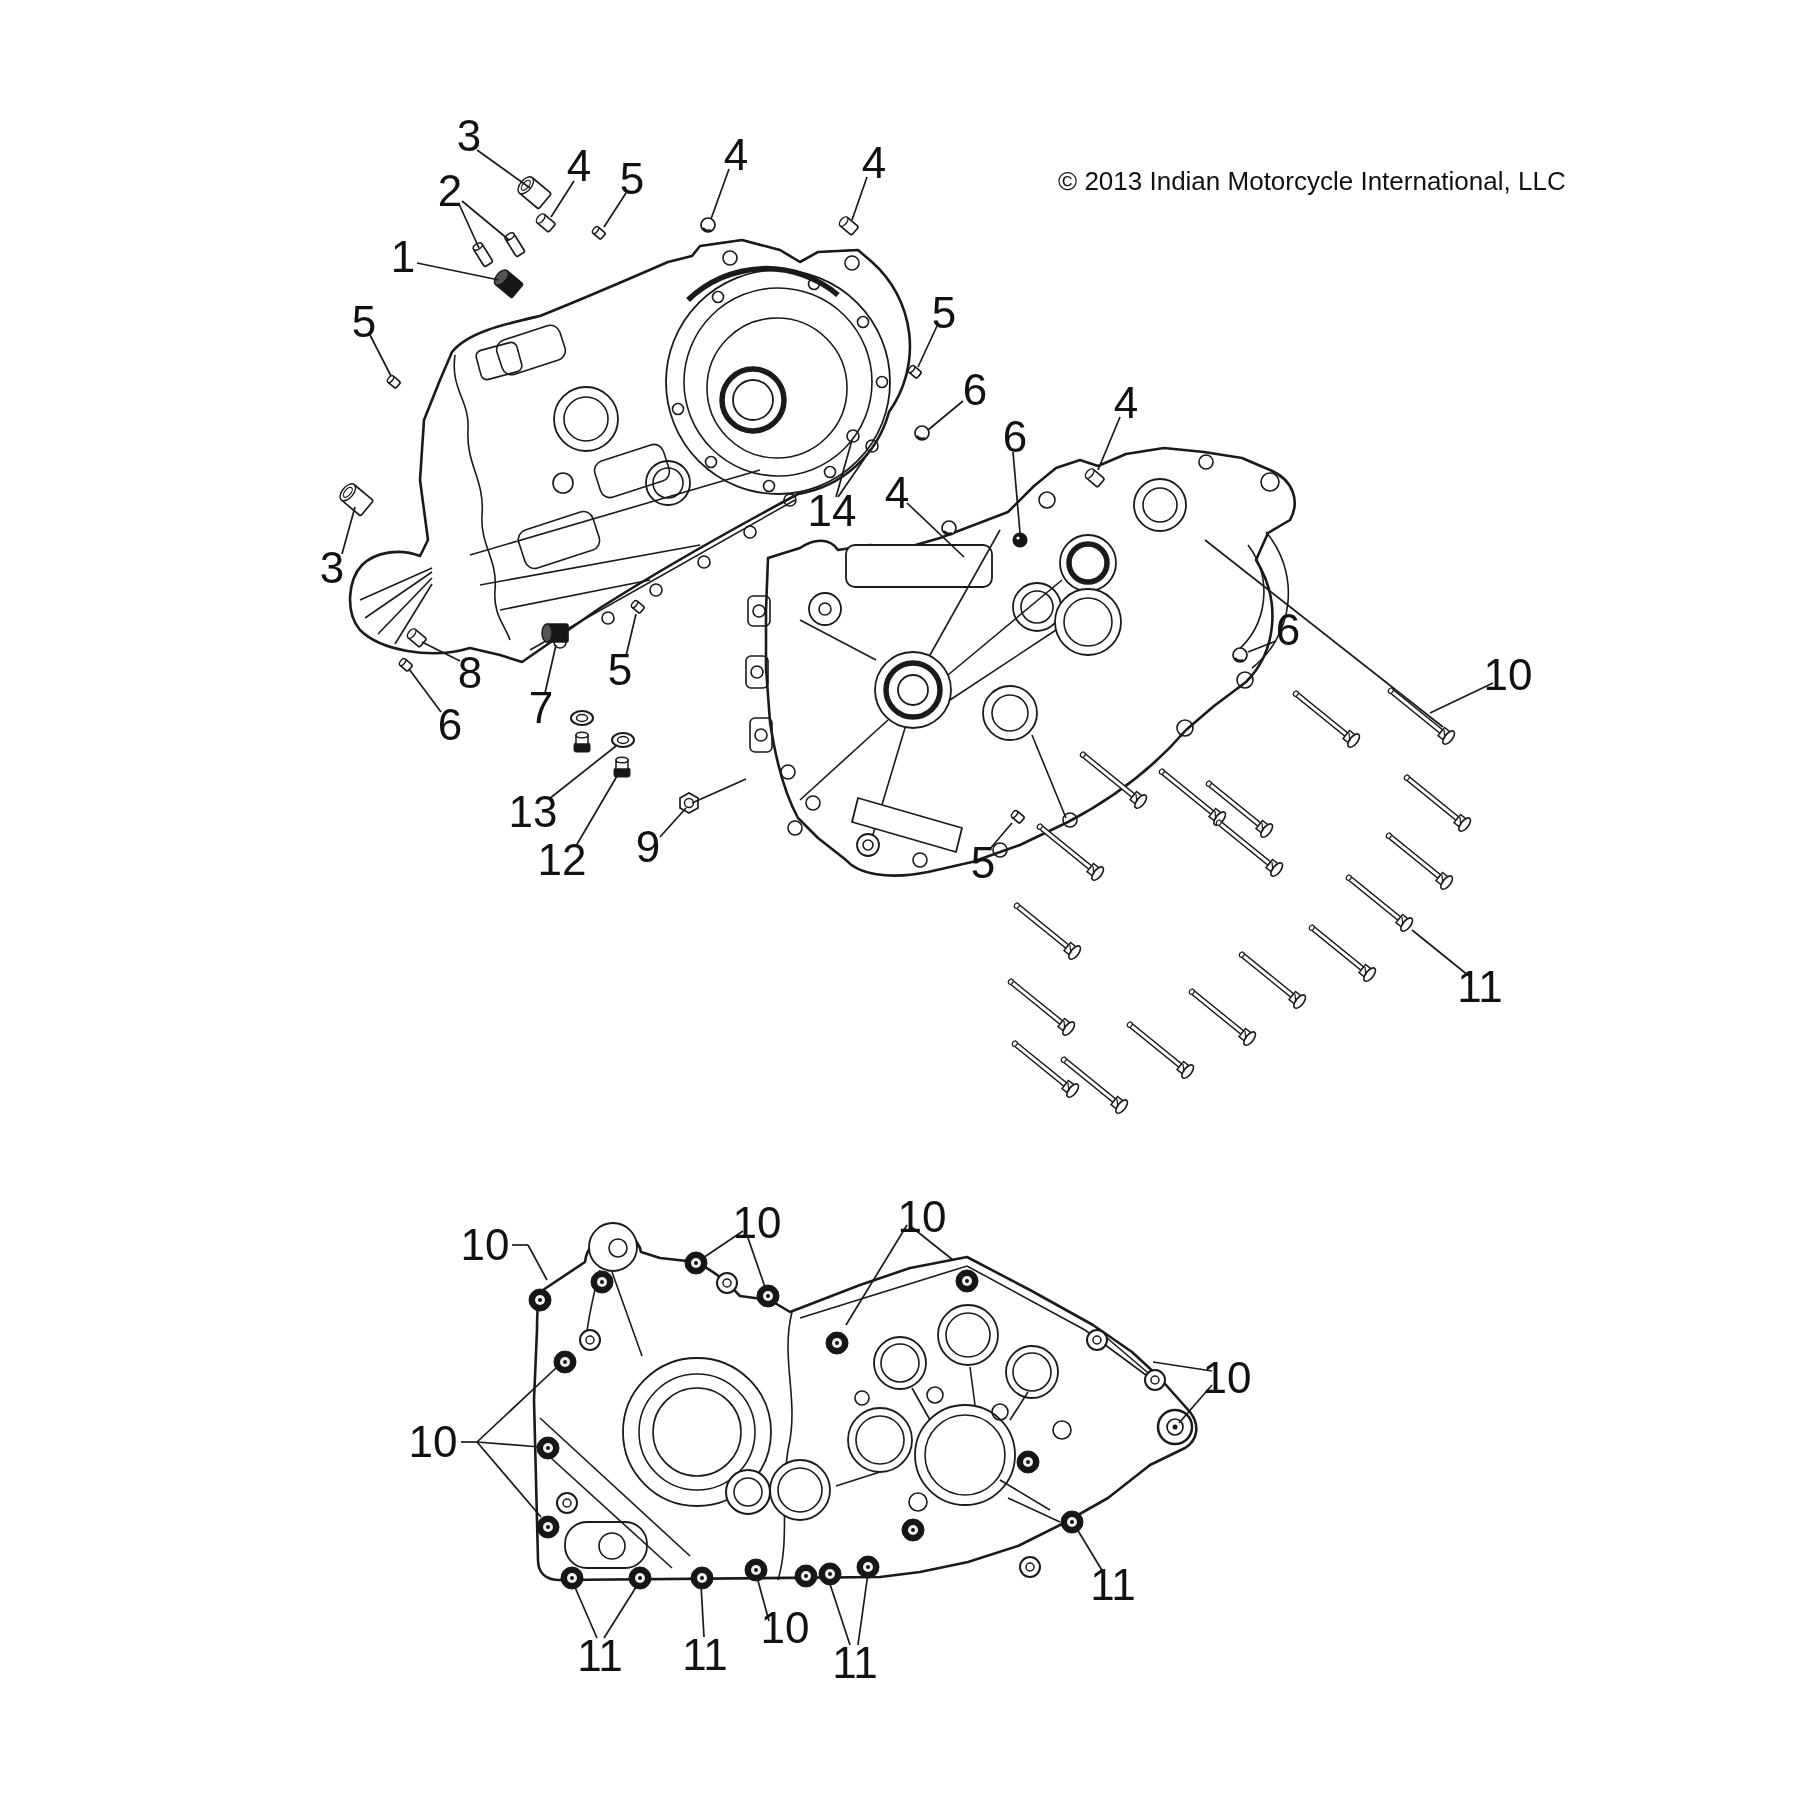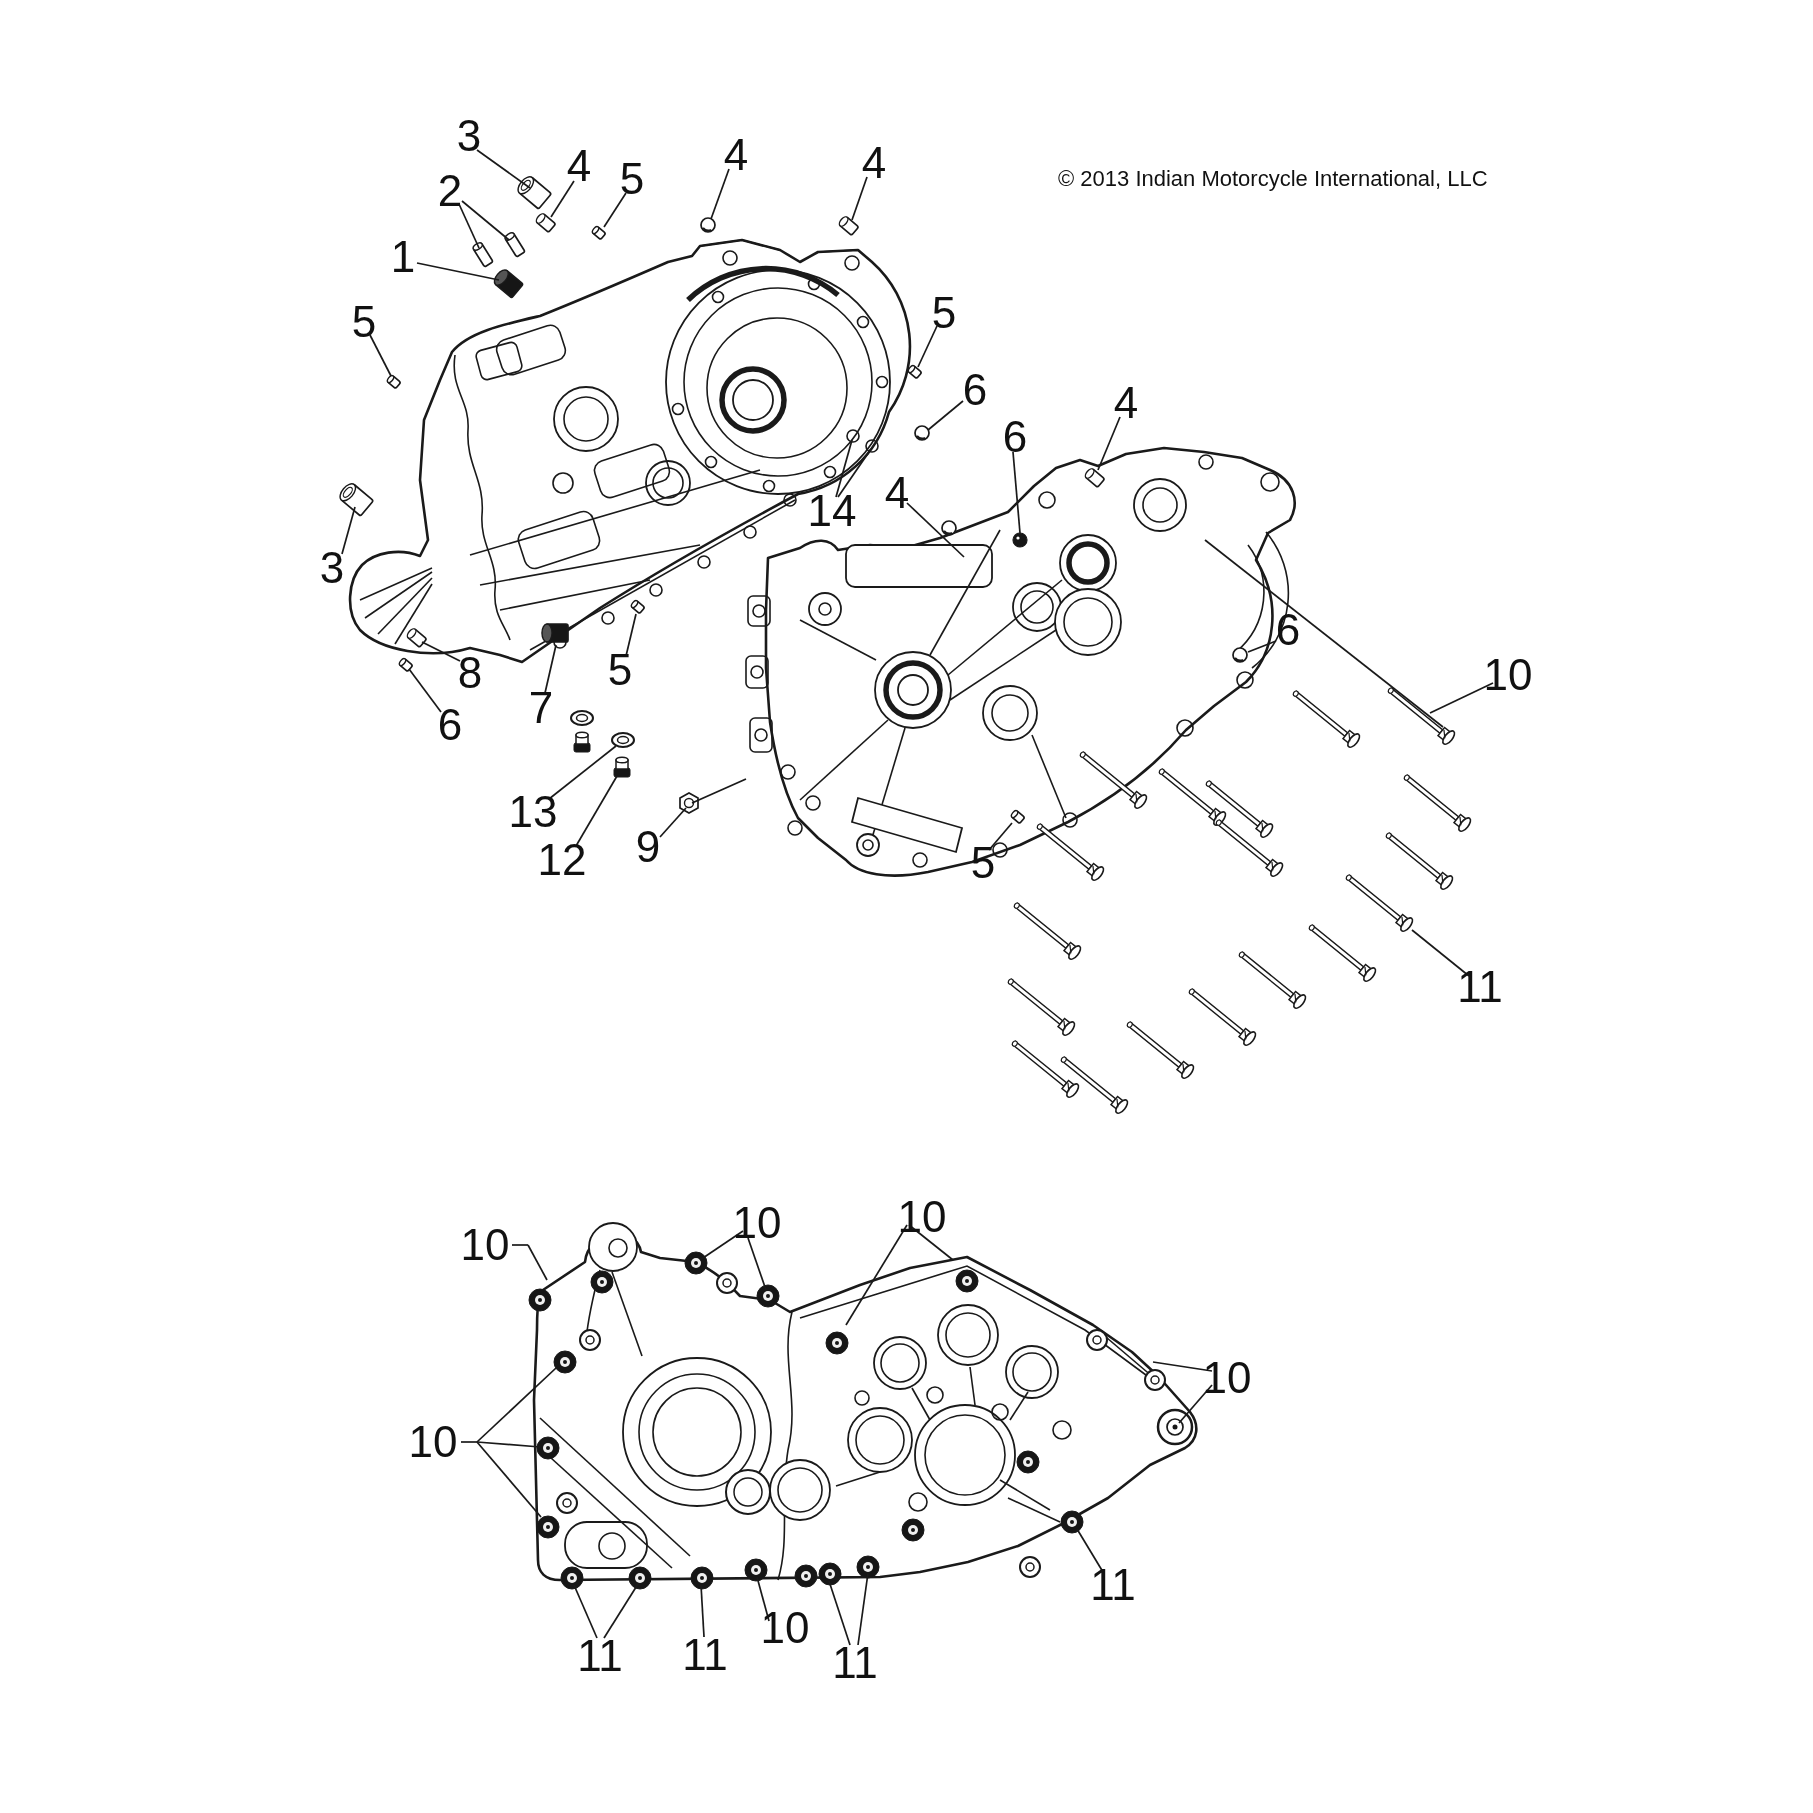--- a/index.html
+++ b/index.html
@@ -1,19 +1,19 @@
 <!DOCTYPE html>
 <html><head>
 <meta charset="utf-8">
 <style>
   html,body{margin:0;padding:0;background:#fff;}
   #stage{position:relative;width:1813px;height:1813px;background:#fff;overflow:hidden;
          font-family:"Liberation Sans", sans-serif;}
   #diagram{position:absolute;left:0;top:0;}
-  #copyright{position:absolute;left:1058px;top:166px;font-size:22px;color:#111;
+  #copyright{position:absolute;left:1058px;top:166px;font-size:26px;color:#111;
              letter-spacing:0px;white-space:nowrap;}
   .outline{fill:#fff;stroke:#1a1a1a;stroke-width:2.6;stroke-linejoin:round;}
   .thin{fill:none;stroke:#1a1a1a;stroke-width:1.6;}
   .det{fill:#fff;stroke:#1a1a1a;stroke-width:1.8;}
   .bold{fill:none;stroke:#1a1a1a;stroke-width:5.5;}
   text.callout{font-family:"Liberation Sans", sans-serif;font-size:44px;fill:#111;
                text-anchor:middle;}
 </style>
 </head>
 <body>

